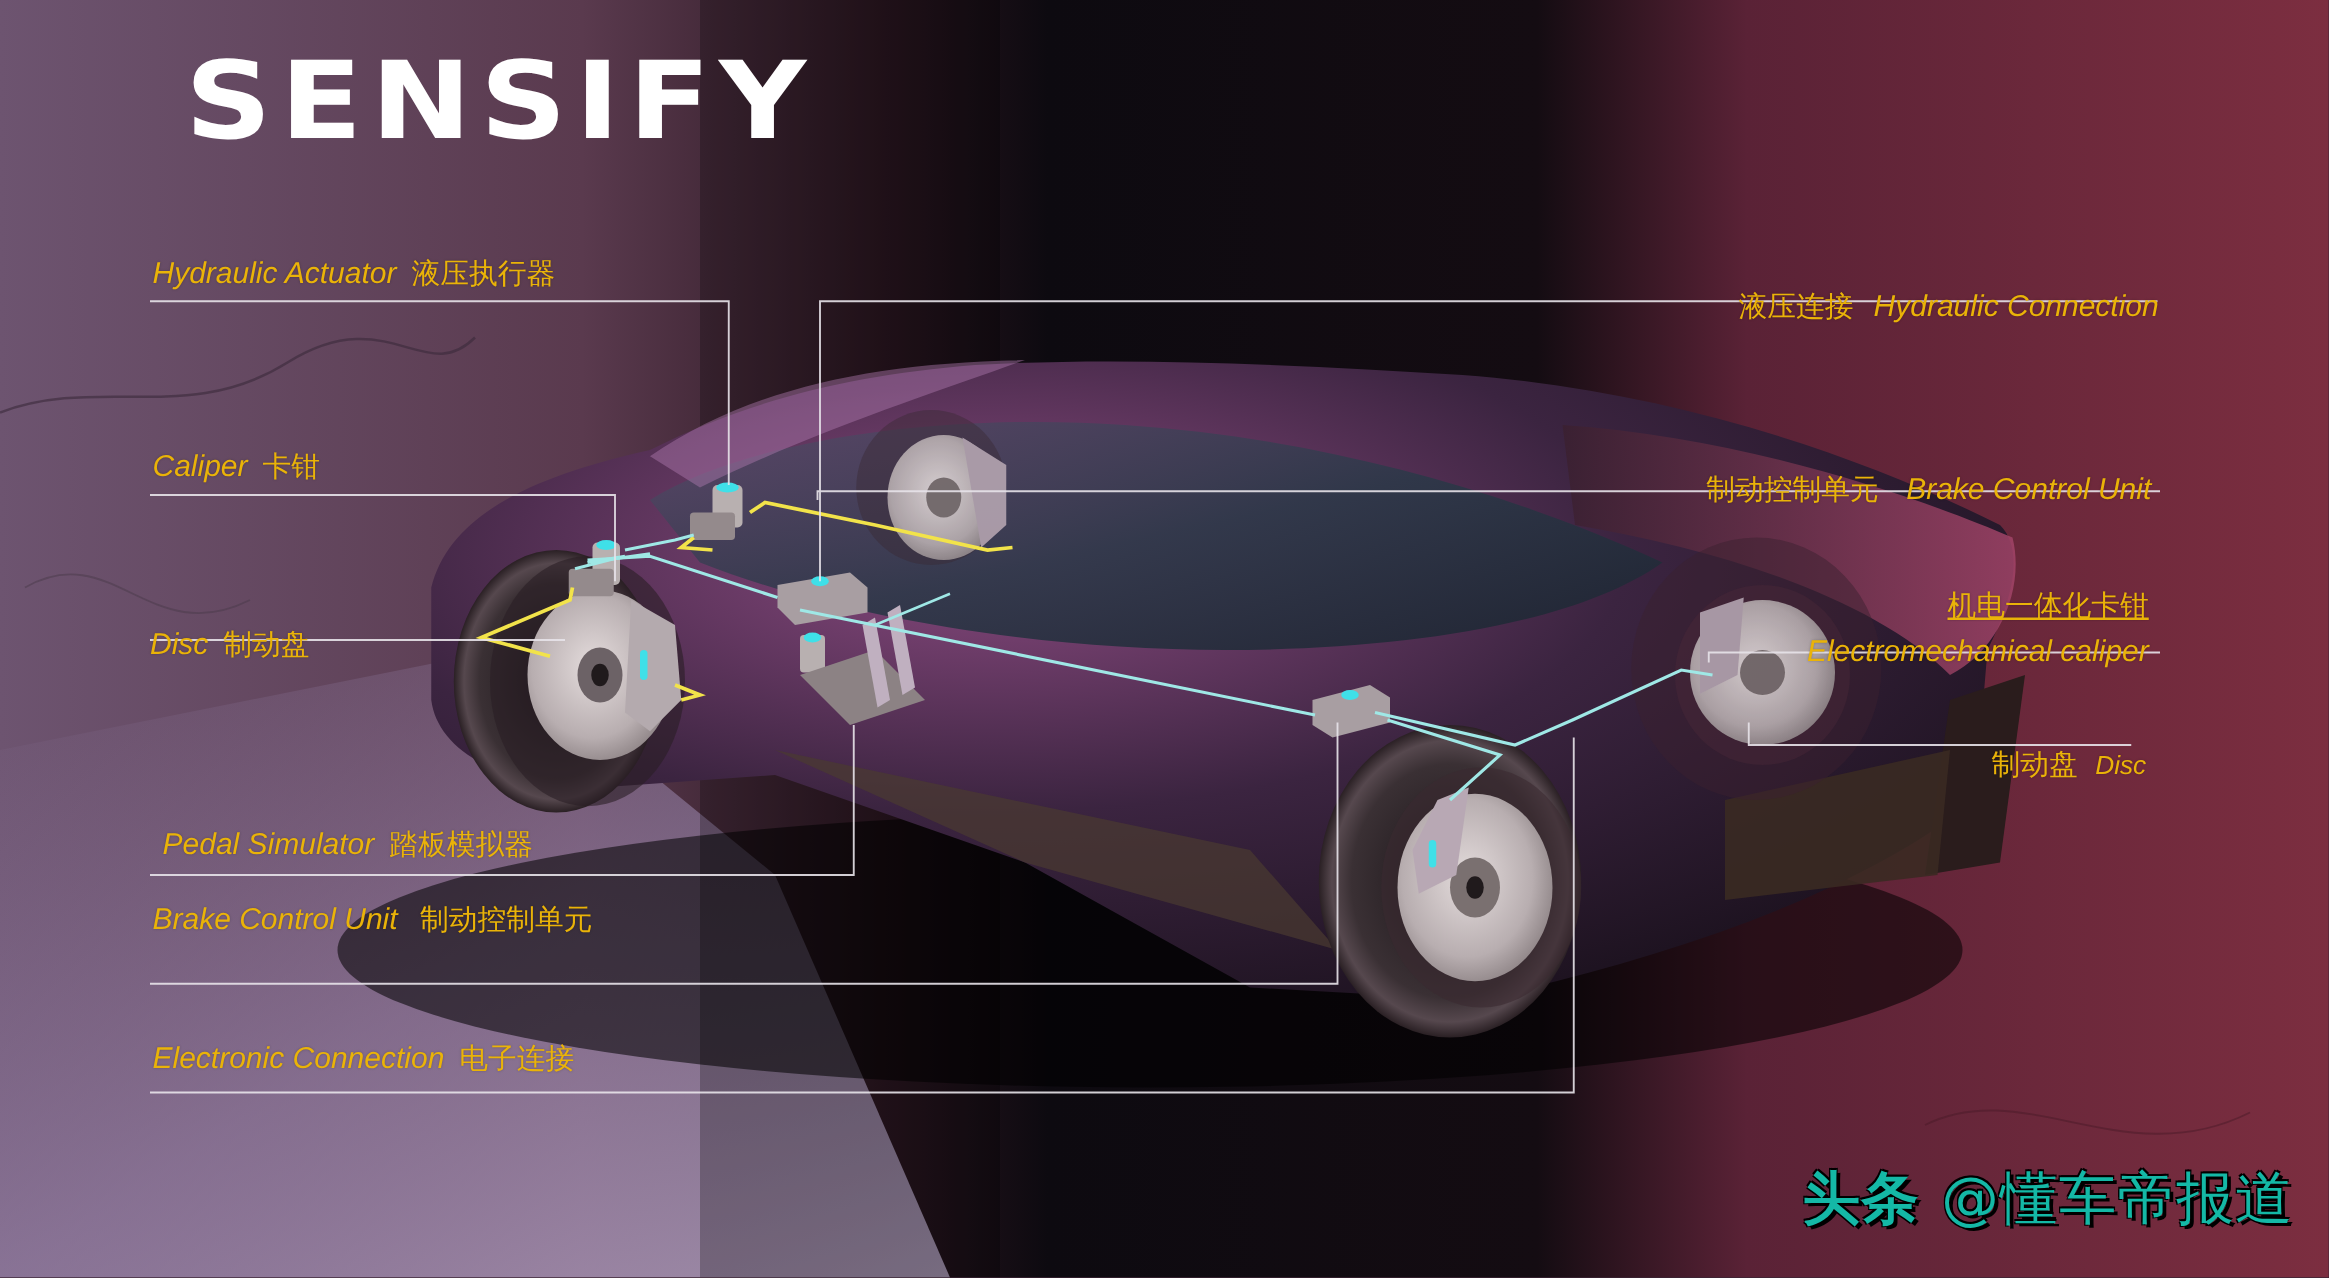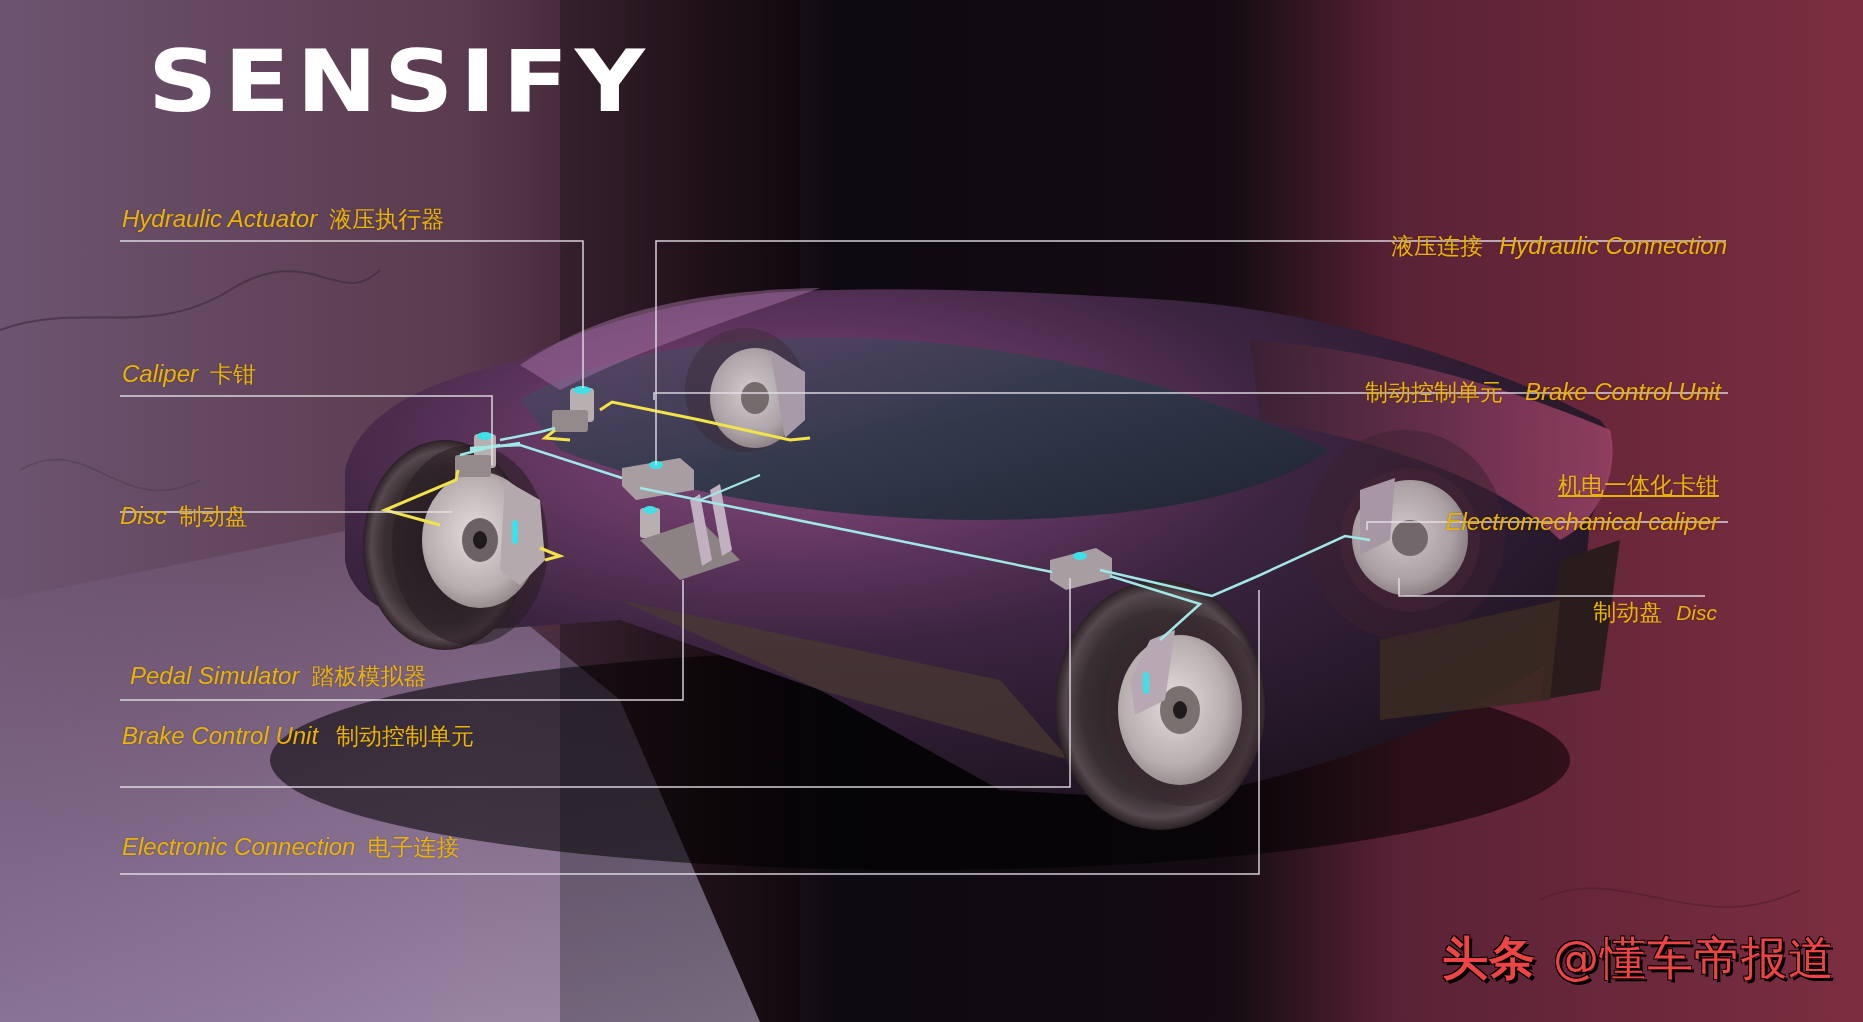--- a/index.html
+++ b/index.html
@@ -20,21 +20,21 @@
     position: absolute; color: #eab308; font-size: 24px; white-space: nowrap;
     line-height: 1; text-shadow: 0 0 2px rgba(0,0,0,0.25);
   }
   .label .en { font-style: italic; }
   .label .zh { font-family: "DejaVu Sans", sans-serif; font-size: 23px; }
   .label .gap { display: inline-block; width: 12px; }
   .label.right { text-align: right; margin-top: 24px; }
   .label .sm { font-size: 21px; }
   .lines { position: absolute; inset: 0; pointer-events: none; }
   .watermark {
-    position: absolute; right: 28px; bottom: 32px; color: #ef4444;
+    position: absolute; right: 28px; bottom: 32px; color: #14b8a6;
     font-family: "DejaVu Sans", sans-serif; font-size: 46px; font-weight: bold;
     text-shadow: 3px 3px 0 #000, -1px -1px 0 #000, 1px -1px 0 #000, -1px 1px 0 #000;
     letter-spacing: 1px;
   }
   .watermark .at { font-weight: normal; }
 </style>
 </head>
 <body>
 
 <svg class="bg" width="1863" height="1022" viewBox="0 0 1863 1022">

